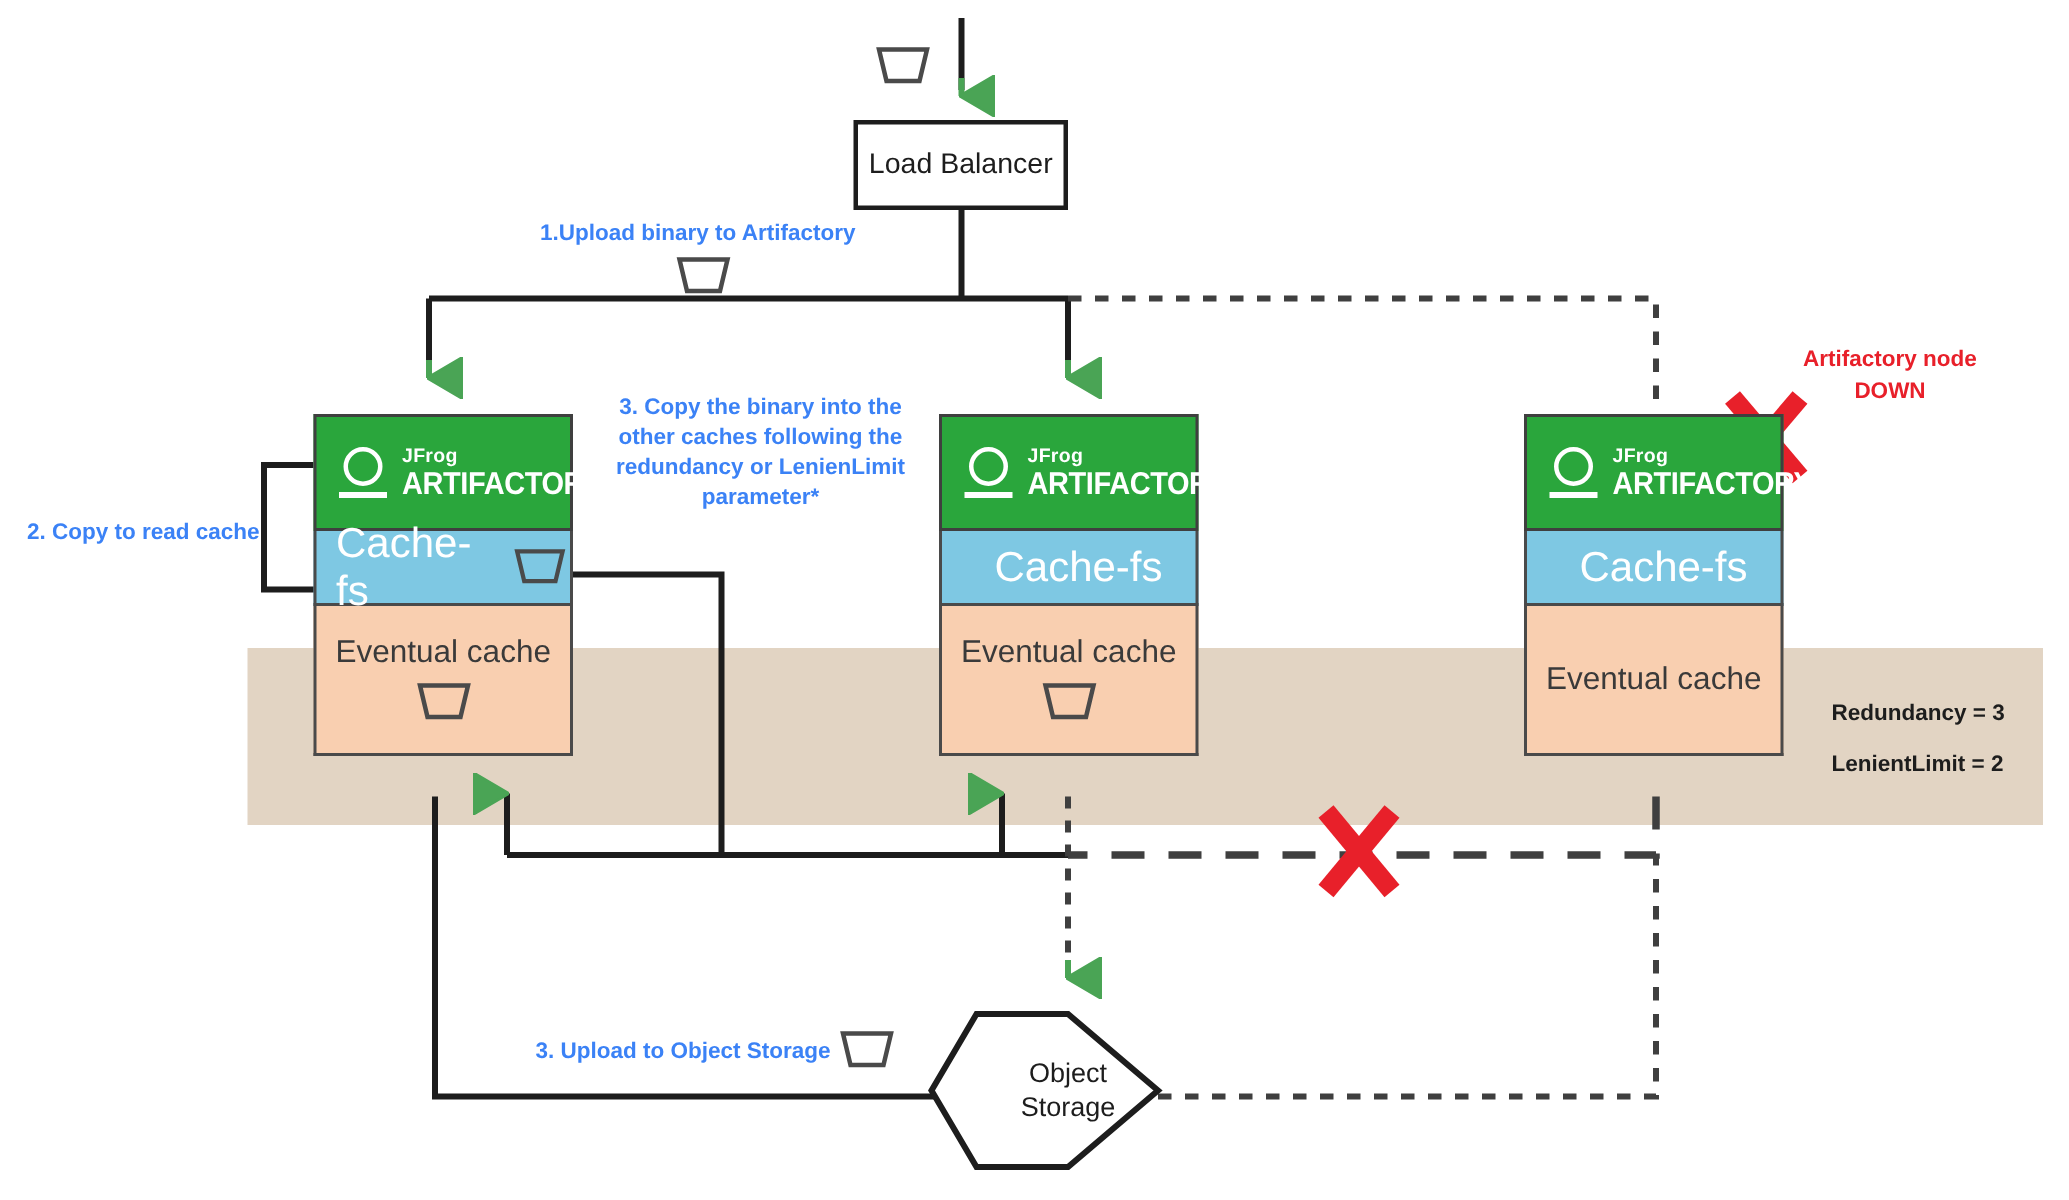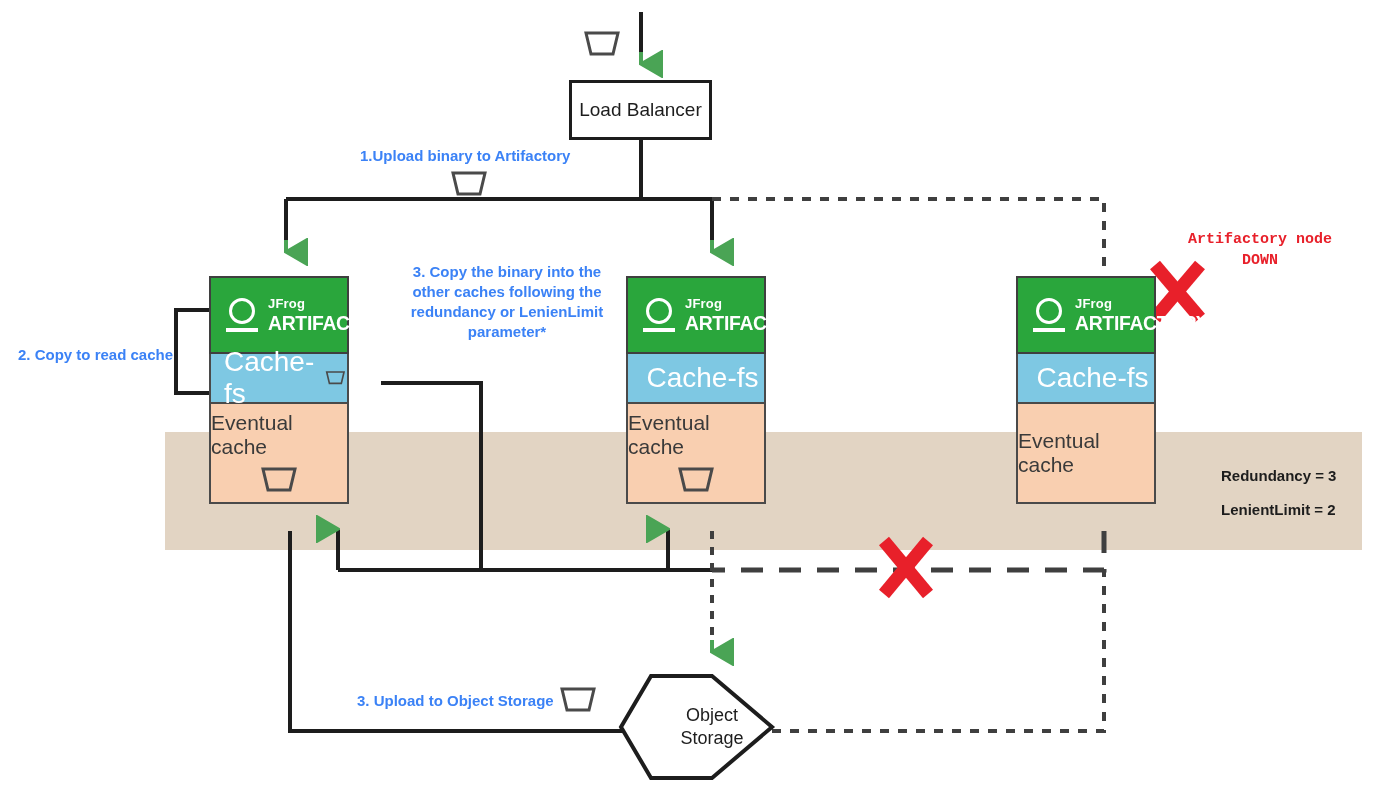--- a/index.html
+++ b/index.html
@@ -21,21 +21,21 @@
     top: 0;
     width: 1379px;
     height: 800px;
   }
   .band {
     position: absolute;
     background: #e2d4c3;
   }
   .node {
     position: absolute;
-    width: 140px;
+    width: 173px;
     box-sizing: border-box;
   }
   .seg {
     box-sizing: border-box;
     border: 2px solid #4a4a4a;
     position: relative;
     display: flex;
     align-items: center;
     justify-content: center;
   }
@@ -317,21 +317,21 @@
       </div>
     </div>
     <div class="seg seg-cachefs">
       <span>Cache-fs</span>
     </div>
     <div class="seg seg-eventual">
       <span>Eventual cache</span>
     </div>
   </div>
 
-  <div class="label-red" style="position:absolute; left:1150px; top:229px; width:220px;font-family:Liberation Mono, monospace;">
+  <div class="label-red" style="position:absolute; left:1150px; top:229px; width:220px;">
     <div>Artifactory node</div>
     <div>DOWN</div>
   </div>
 
   <div class="param" style="left:1221px; top:467px;">Redundancy = 3</div>
   <div class="param" style="left:1221px; top:501px;">LenientLimit = 2</div>
 
   <div class="hex-label" style="left:641px; top:704px; width:142px;">
     <div>Object</div>
     <div>Storage</div>

